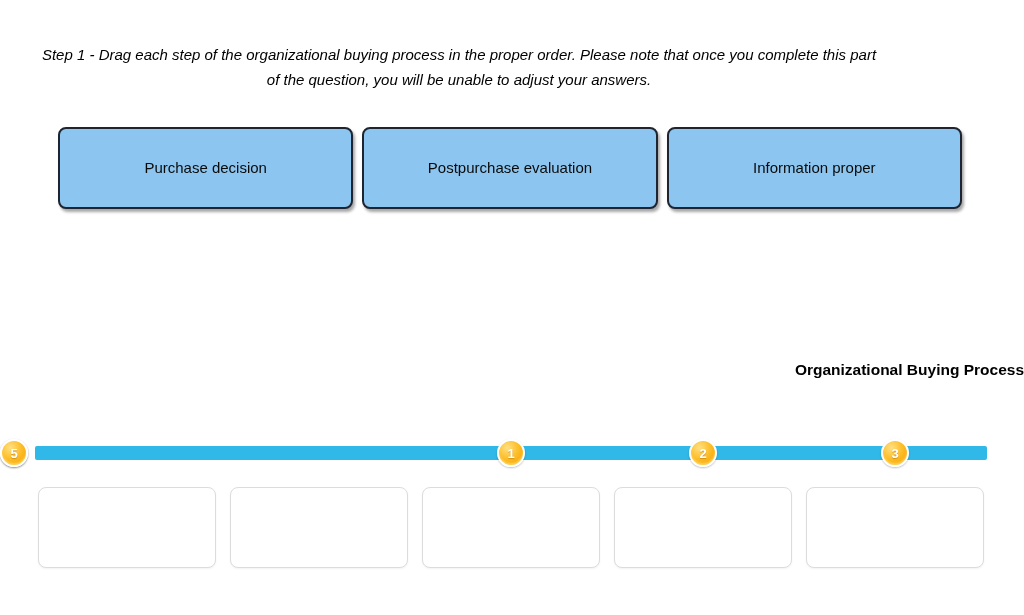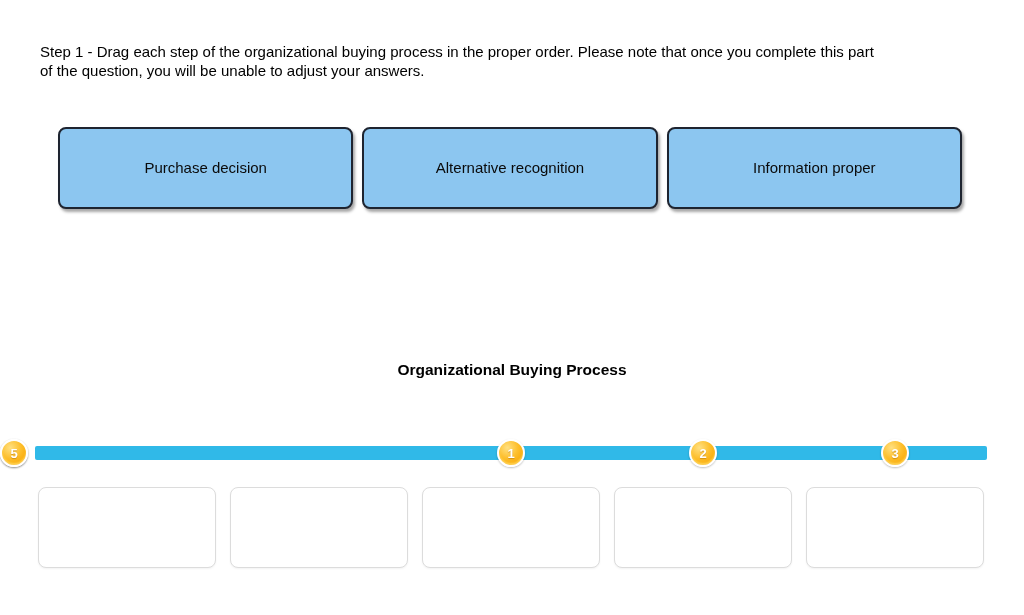--- a/index.html
+++ b/index.html
@@ -15,22 +15,24 @@
     position: absolute;
     inset: 0;
     background: #ffffff;
   }
   .instructions {
     position: absolute;
     left: 40px;
     top: 42px;
     width: 838px;
     font-size: 15px;
-    line-height: 19px;
+    line-height: 25px;
+    font-style: italic;
     color: #000000;
+    text-align: center;
   }
   .cards-row {
     position: absolute;
     left: 58px;
     top: 127px;
     width: 904px;
     height: 82px;
     display: flex;
     gap: 9px;
   }
@@ -50,21 +52,21 @@
     line-height: 1.25;
     color: #0a0a0a;
     cursor: move;
     user-select: none;
   }
   .diagram-title {
     position: absolute;
     left: 0;
     top: 361px;
     width: 100%;
-    text-align: center;
+    text-align: right;
     font-size: 15.5px;
     font-weight: bold;
     color: #000000;
   }
   .timeline-bar {
     position: absolute;
     left: 35px;
     top: 446px;
     width: 952px;
     height: 14px;
@@ -113,21 +115,21 @@
 </style>
 </head>
 <body>
 
 <div class="page">
 
   <p class="instructions">Step 1 - Drag each step of the organizational buying process in the proper order. Please note that once you complete this part of the question, you will be unable to adjust your answers.</p>
 
   <div class="cards-row">
     <div class="drag-card">Purchase decision</div>
-    <div class="drag-card">Alternative recognition</div>
+    <div class="drag-card">Postpurchase evaluation</div>
     <div class="drag-card">Information proper</div>
   </div>
 
   <h2 class="diagram-title">Organizational Buying Process</h2>
 
   <div class="timeline-bar"></div>
 
   <div class="step-marker">1</div>
   <div class="step-marker">2</div>
   <div class="step-marker">3</div>

